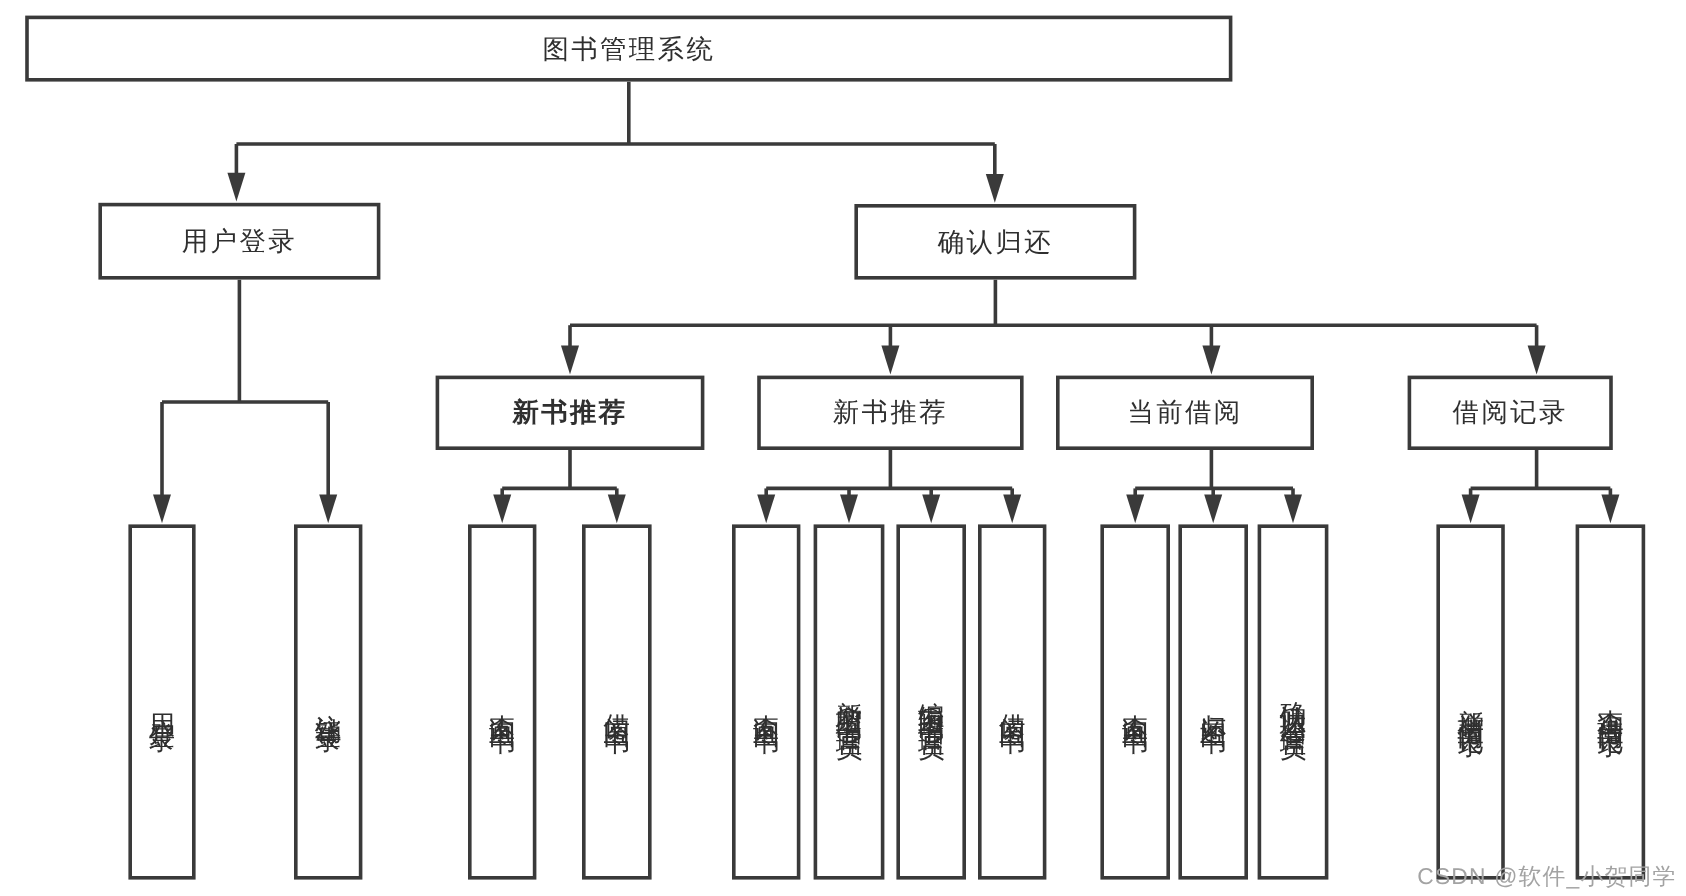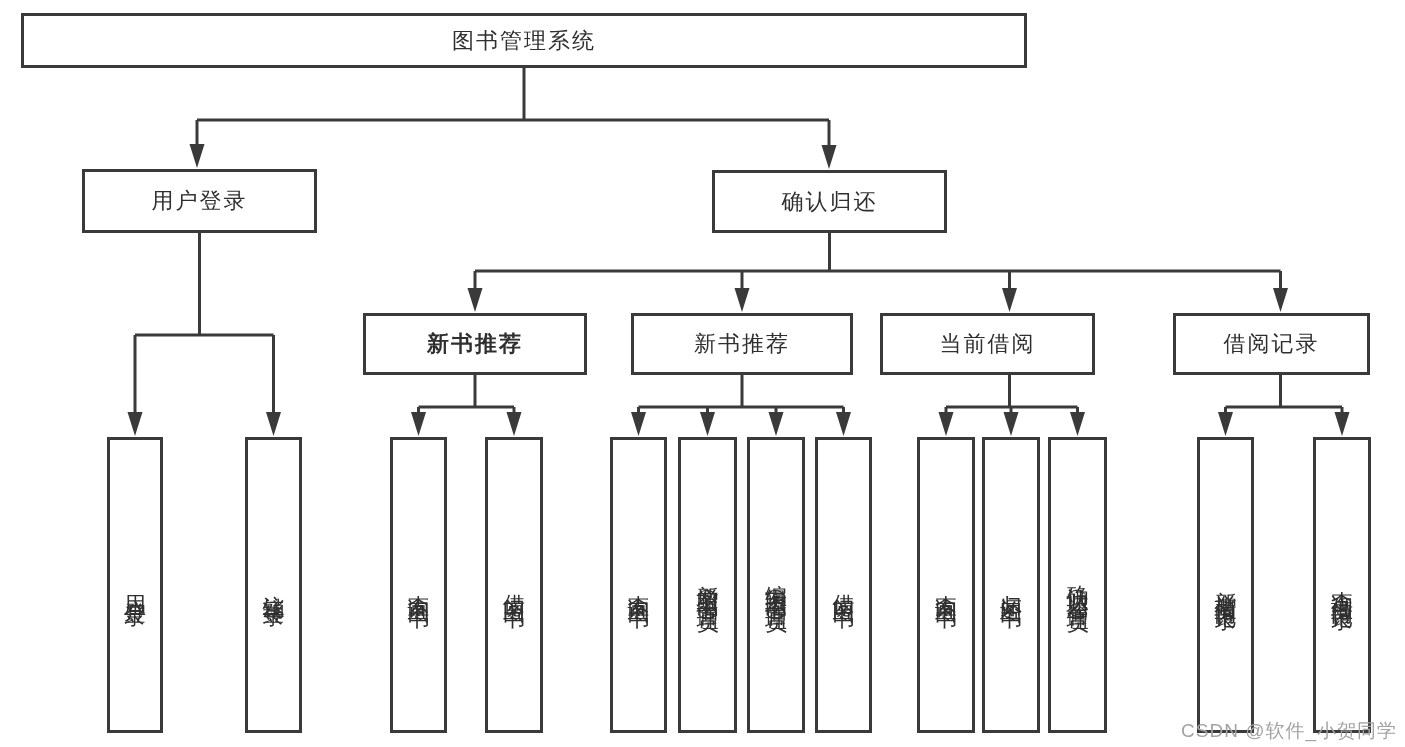--- a/index.html
+++ b/index.html
@@ -145,21 +145,21 @@
 
   <div class="hbox" style="left:363px; top:313px; width:224px; height:62px;font-weight:bold;">
     <span>新书推荐</span>
   </div>
   <div class="hbox" style="left:631px; top:313px; width:222px; height:62px;">
     <span>新书推荐</span>
   </div>
   <div class="hbox" style="left:880px; top:313px; width:215px; height:62px;">
     <span>当前借阅</span>
   </div>
-  <div class="hbox" style="left:1173px; top:313px; width:197px; height:62px;">
+  <div class="hbox" style="left:1173px; top:313px; width:171px; height:62px;">
     <span>借阅记录</span>
   </div>
 
   <div class="vbox" style="left:107px; width:56px;">
     <span class="vtext">用户登录</span>
   </div>
   <div class="vbox" style="left:245px; width:57px;">
     <span class="vtext">注销登录</span>
   </div>
 

